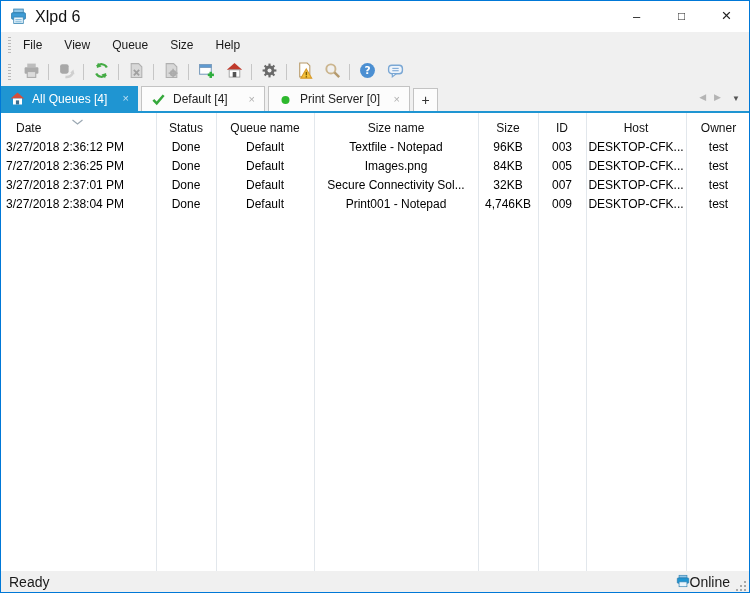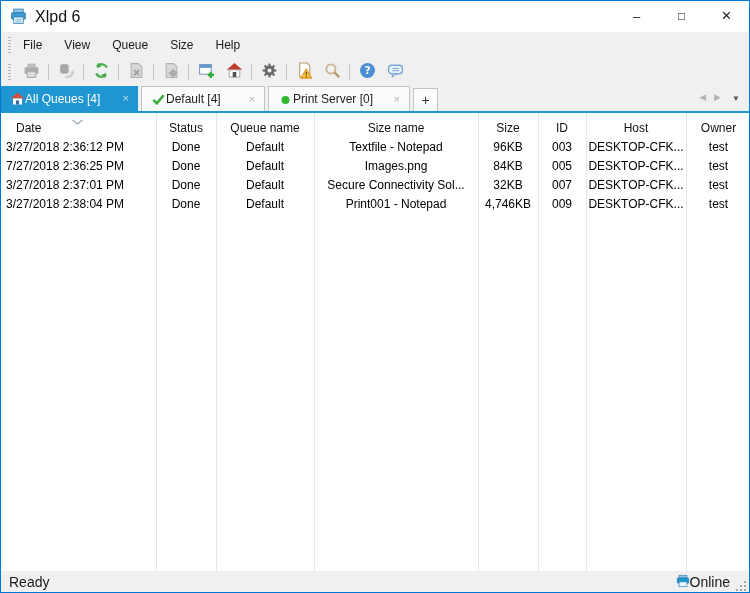--- a/index.html
+++ b/index.html
@@ -31,21 +31,21 @@
   .tb { width:26px; height:24px; display:flex; align-items:center; justify-content:center;
         background:transparent; border:none; margin:0 1px; }
   .tb svg { width:17px; height:17px; }
   .tsep { width:1px; height:16px; background:#c6c6c6; margin:0 3px; }
   .toolbar .grip { margin-right:6px; }
 
   
   .tabbar { height:27px; background:#f0f0f0; position:relative; display:flex; align-items:flex-end;
             padding-bottom:2px; flex:0 0 auto; }
   .tabbar::after { content:''; position:absolute; left:0; right:0; bottom:0; height:2px; background:#1f95d2; }
-  .tab { height:25px; display:flex; align-items:center; padding:0 9px; font-size:12px; }
+  .tab { height:25px; display:flex; align-items:center; padding:0 9px; gap:7px; font-size:12px; }
   .tab .tab-icon { width:15px; height:15px; flex:0 0 auto; }
   .tab .tab-close { margin-left:auto; font-size:11px; line-height:1; }
   .tab.active { width:137px; background:#1f95d2; color:#fff; }
   .tab.active .tab-close { color:#bfe0f4; }
   .tab.inactive { background:#fcfcfc; border:1px solid #c3c3c3; border-bottom:none; color:#222; margin-left:3px; }
   .tab.inactive .tab-close { color:#b0b0b0; }
   .tab.t-default { width:124px; }
   .tab.t-printserver { width:142px; }
   .tab-add { width:25px; height:23px; background:#fcfcfc; border:1px solid #c3c3c3; border-bottom:none;
              margin-left:3px; display:flex; align-items:center; justify-content:center;

